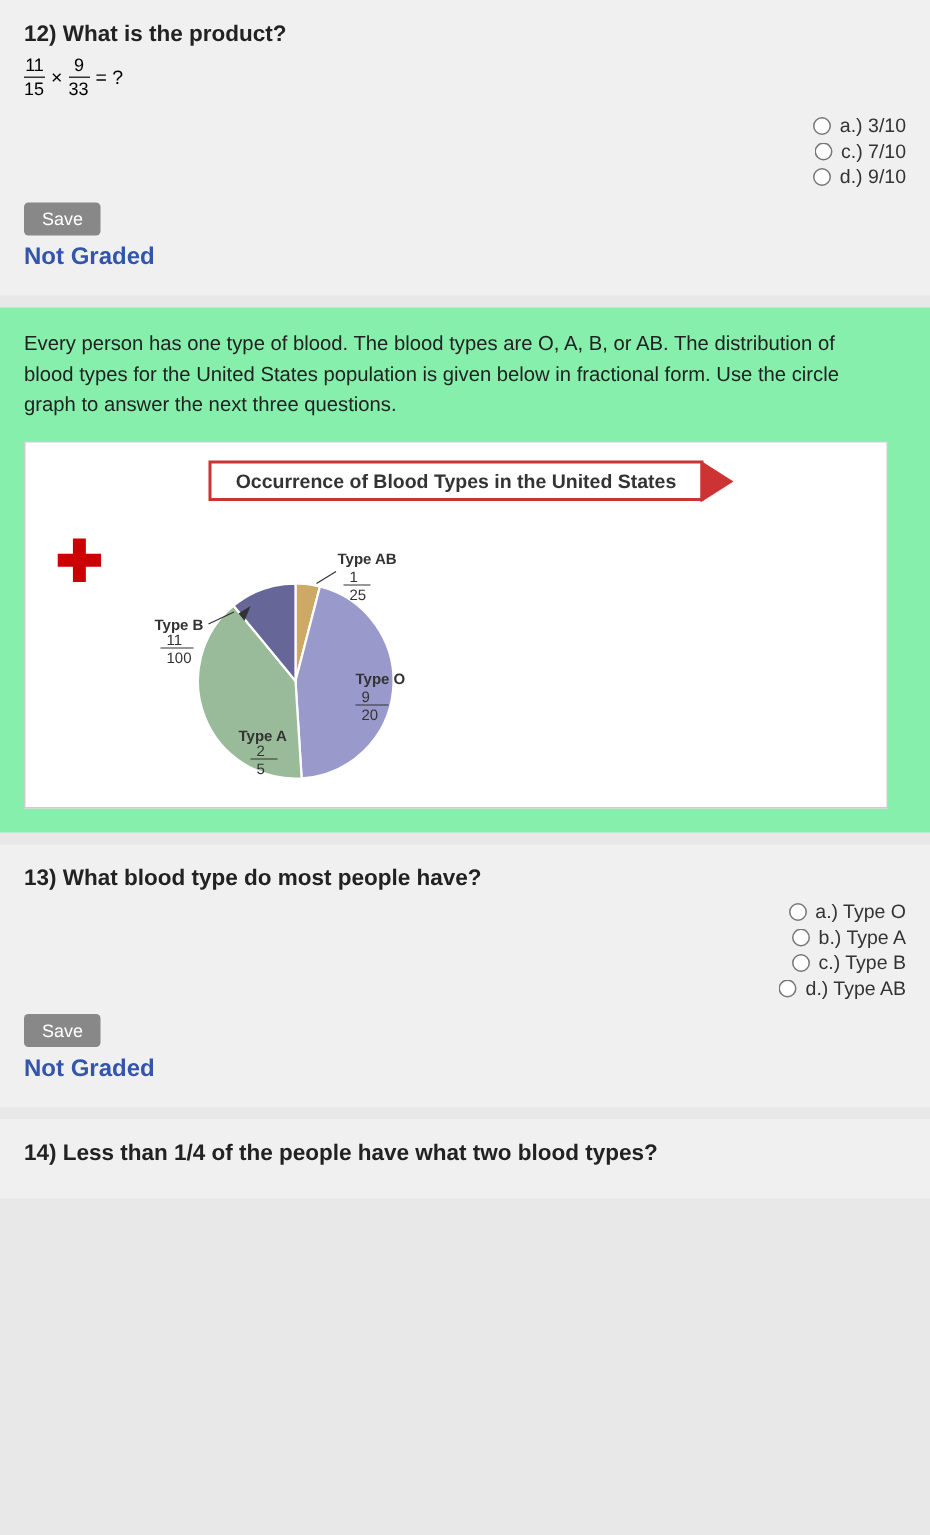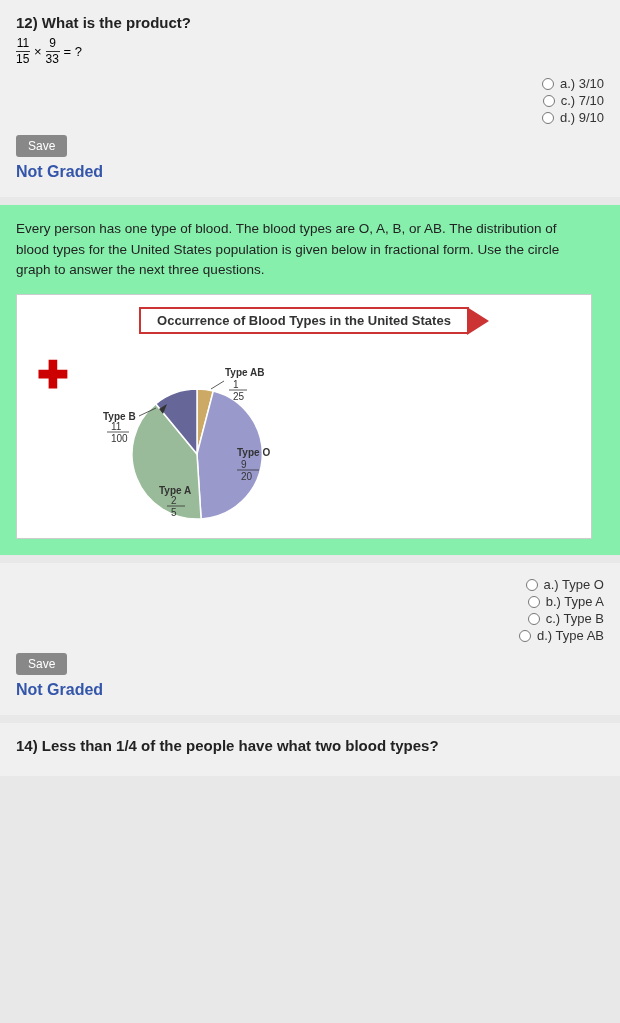--- a/index.html
+++ b/index.html
@@ -227,20 +227,21 @@
           <text x="22" y="96" font-size="10" fill="#333">100</text>
 
           <polygon points="70,63 78,58 74,68" fill="#333"></polygon>
         </svg>
       </div>
     </div>
   </div>
 </div>
 
 <div class="section">
+  <div class="question-title">13) What blood type do most people have?</div>
   <ul class="options-list">
     <li>
       <input type="radio" name="q13" id="q13a" style="">
       <label for="q13a">a.) Type O</label>
     </li>
     <li>
       <input type="radio" name="q13" id="q13b" style="">
       <label for="q13b">b.) Type A</label>
     </li>
     <li>

